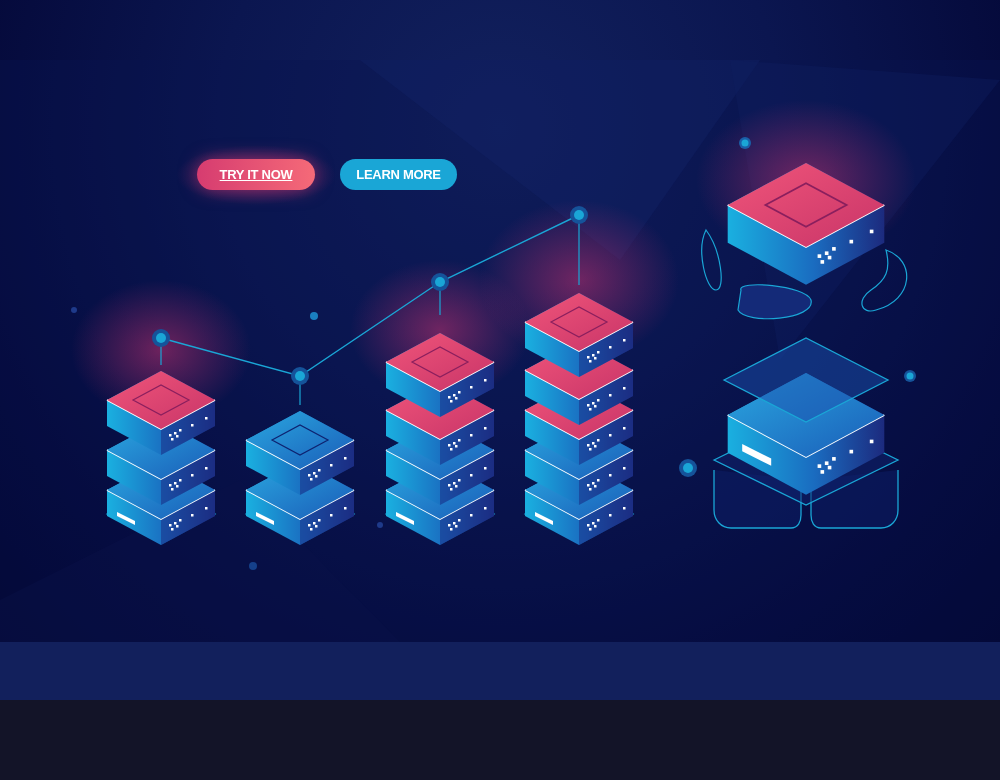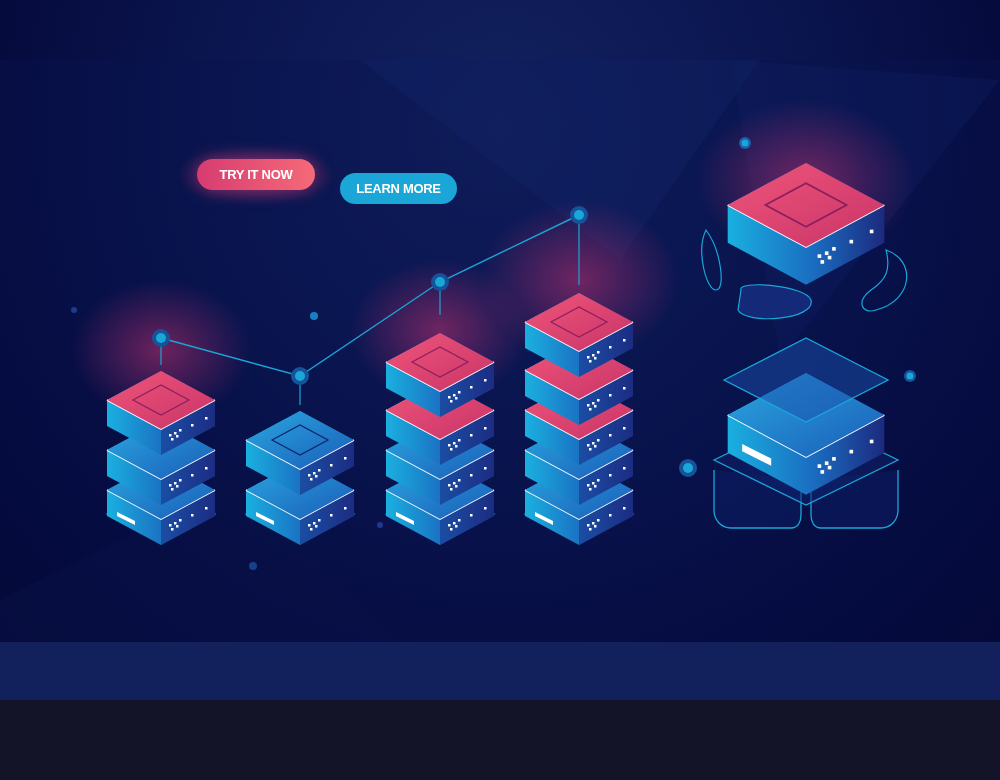--- a/index.html
+++ b/index.html
@@ -3,22 +3,22 @@
 <meta charset="utf-8">
 <style>
   html, body { margin: 0; padding: 0; }
   body { width: 1000px; height: 780px; overflow: hidden; background: #131428; font-family: "Liberation Sans", sans-serif; }
   .scene { position: absolute; left: 0; top: 0; width: 1000px; height: 642px; overflow: hidden;
     background: radial-gradient(ellipse at 50% 20%, #12215e 0%, #0b1650 40%, #040838 80%, #02042c 100%); }
   .band { position: absolute; left: 0; top: 642px; width: 1000px; height: 58px; background: #12205c; }
   .footer { position: absolute; left: 0; top: 700px; width: 1000px; height: 80px; background: #131428; }
   .btn { position: absolute; height: 31px; border-radius: 16px; color: #fff; font-size: 13px; font-weight: 700;
     display: flex; align-items: center; justify-content: center; font-family: "Liberation Sans Narrow", "Liberation Sans", sans-serif; letter-spacing: -0.3px; cursor: pointer; }
-  .btn-try { left: 197px; top: 159px; width: 118px; background: linear-gradient(90deg, #d63c70, #f56a78); box-shadow: 0 0 18px rgba(220,60,120,0.5); }
-  .btn-learn { left: 340px; top: 159px; width: 117px; background: #1aa6d6; margin-top: 14px; }
+  .btn-try { left: 197px; top: 159px; width: 118px; background: linear-gradient(90deg, #d63c70, #f56a78); box-shadow: 0 0 18px rgba(220,60,120,0.5); text-decoration: underline; }
+  .btn-learn { left: 340px; top: 159px; width: 117px; background: #1aa6d6; }
   svg.art { position: absolute; left: 0; top: 0; }
 </style>
 </head>
 <body>
 
 <div class="scene">
   <svg class="art" width="1000" height="642" viewBox="0 0 1000 642">
     <defs>
       <linearGradient id="side" x1="0" y1="0" x2="1" y2="0">
         <stop offset="0" stop-color="#1ab0e0"></stop>

